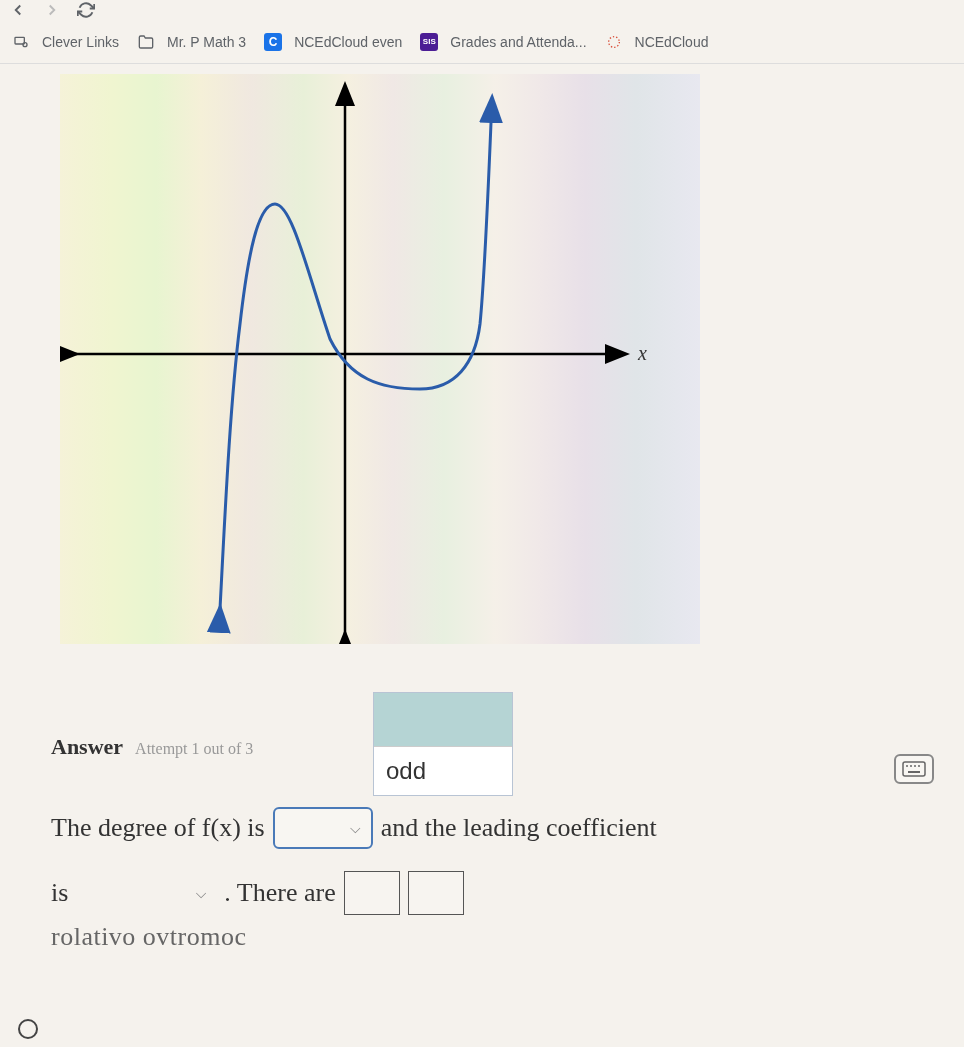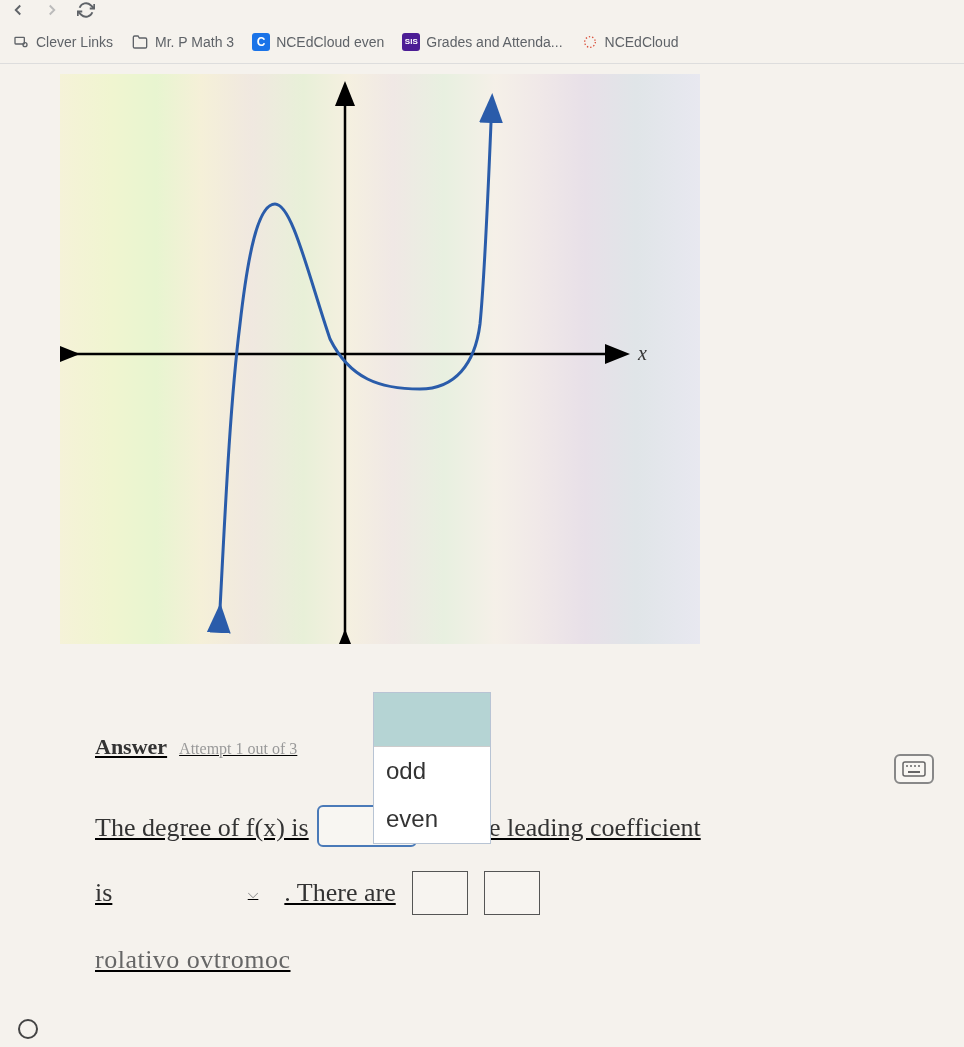--- a/index.html
+++ b/index.html
@@ -34,21 +34,21 @@
       display: flex;
       align-items: center;
       padding: 8px 12px;
       gap: 18px;
       border-bottom: 1px solid #ddd;
       height: 44px;
     }
     .bookmark-item {
       display: flex;
       align-items: center;
-      gap: 6px;
+      gap: 12px;
       color: #5f6368;
       font-size: 14px;
       cursor: pointer;
     }
     .bookmark-icon {
       width: 18px;
       height: 18px;
       display: flex;
       align-items: center;
       justify-content: center;
@@ -83,24 +83,23 @@
     .axis-label {
       position: absolute;
       font-family: "Times New Roman", serif;
       font-style: italic;
       font-size: 20px;
       color: #333;
     }
     
     
     .answer-section {
-      padding: 90px 40px 20px 95px;
+      padding: 90px 40px 20px 51px;
       font-family: "Times New Roman", Georgia, serif;
       position: relative;
-      text-decoration: underline;
     }
     .answer-header {
       display: flex;
       align-items: baseline;
       gap: 12px;
       margin-bottom: 30px;
     }
     .answer-label {
       font-weight: bold;
       font-size: 22px;
@@ -109,21 +108,21 @@
     .attempt-text {
       color: #999;
       font-size: 16px;
     }
     
     
     .dropdown-popup {
       position: absolute;
       top: 692px;
       left: 373px;
-      width: 118px;
+      width: 140px;
       border: 1px solid #b8c4d4;
       background: white;
       z-index: 10;
     }
     .dropdown-blank {
       height: 54px;
       background: #b5d4d4;
       border-bottom: 1px solid #ccc;
     }
     .dropdown-option {
@@ -134,31 +133,32 @@
     }
     
     
     .question-line {
       font-size: 26px;
       color: #333;
       line-height: 1.8;
       margin-top: 45px;
       display: flex;
       flex-wrap: wrap;
+      align-items: center;
       gap: 8px;
     }
     .question-line2 {
       font-size: 26px;
       color: #333;
       line-height: 1.8;
       margin-top: 18px;
       display: flex;
       flex-wrap: wrap;
       align-items: center;
-      gap: 16px;
+      gap: 8px;
     }
     .select-box {
       display: inline-flex;
       align-items: center;
       justify-content: flex-end;
       border: 2px solid #4a7ab8;
       border-radius: 6px;
       padding: 6px 10px;
       min-width: 100px;
       height: 42px;
@@ -182,21 +182,21 @@
     .input-box {
       display: inline-block;
       border: 1.5px solid #555;
       width: 56px;
       height: 44px;
       background: rgba(255,255,255,0.2);
     }
     .cutoff-text {
       font-size: 26px;
       color: #666;
-      margin-top: 28px;
+      margin-top: 5px;
       letter-spacing: 0.5px;
     }
     
     
     .keyboard-btn {
       position: absolute;
       right: 30px;
       top: 754px;
       width: 40px;
       height: 30px;
@@ -331,21 +331,20 @@
     </div>
 
     <div class="cutoff-text">rolativo ovtromoc</div>
   </div>
 
 </div>
 
 <div class="dropdown-popup">
   <div class="dropdown-blank"></div>
   <div class="dropdown-option">odd</div>
-  <div class="dropdown-option">even</div>
 </div>
 
 <div class="keyboard-btn">
   <svg width="24" height="16" viewBox="0 0 24 16">
     <rect x="1" y="1" width="22" height="14" rx="2" fill="none" stroke="#666" stroke-width="1.5"></rect>
     <circle cx="5" cy="5" r="1" fill="#666"></circle>
       <circle cx="9" cy="5" r="1" fill="#666"></circle>
       <circle cx="13" cy="5" r="1" fill="#666"></circle>
       <circle cx="17" cy="5" r="1" fill="#666"></circle>
     <rect x="6" y="10" width="12" height="2" fill="#666"></rect>

